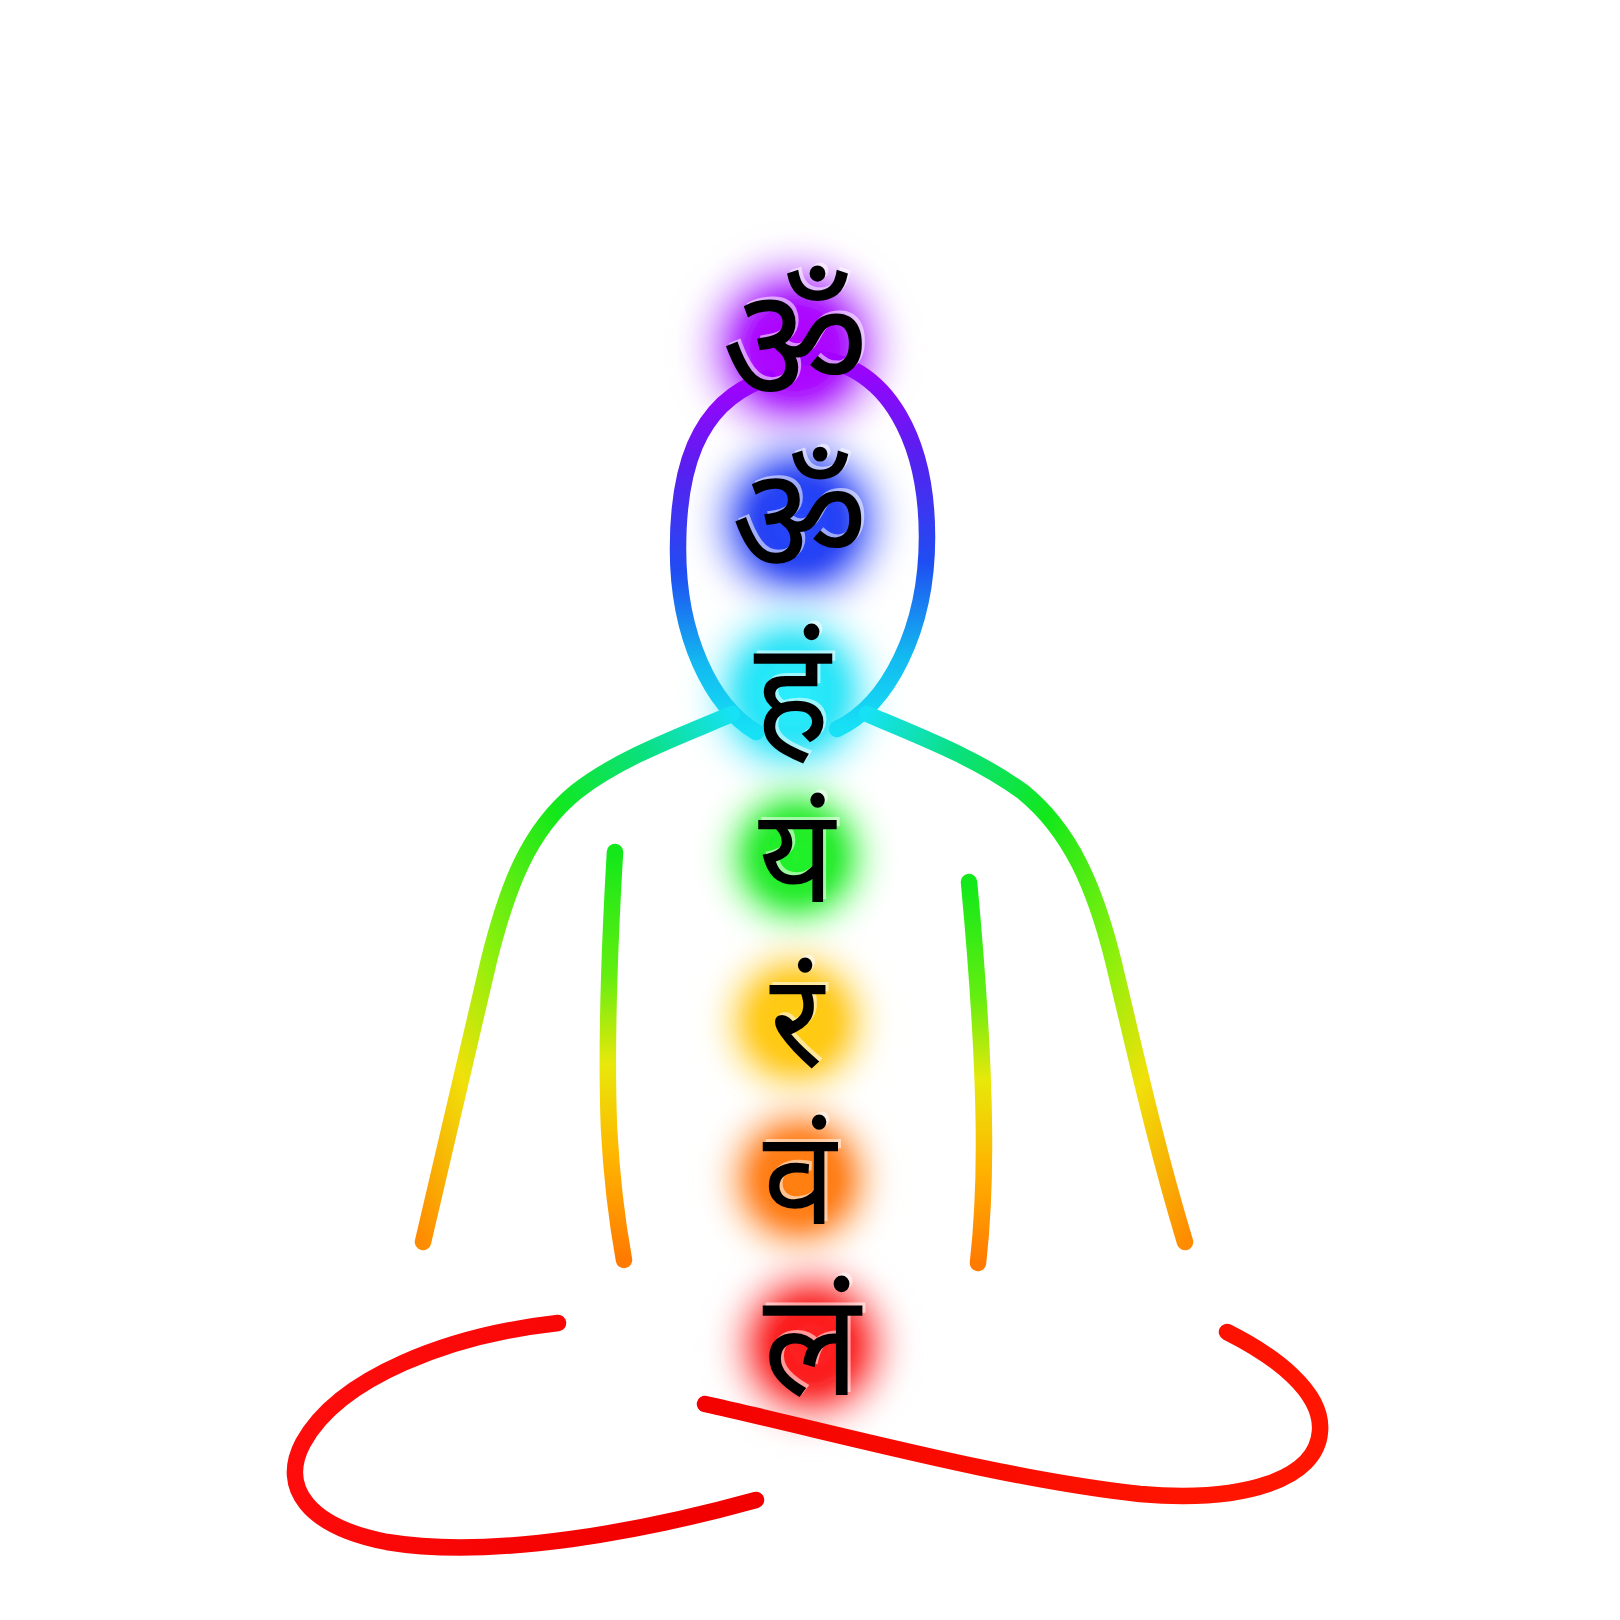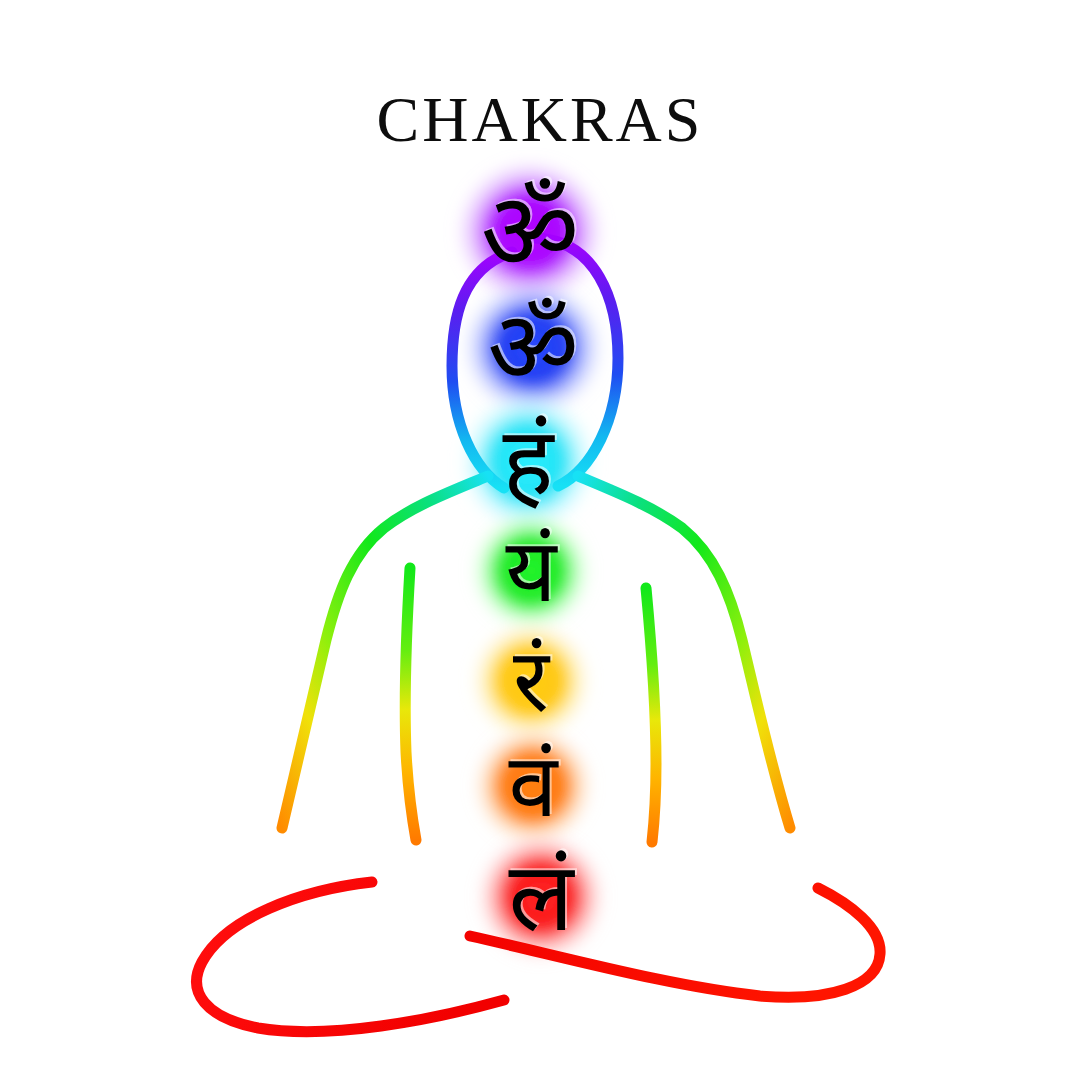--- a/index.html
+++ b/index.html
@@ -55,21 +55,20 @@
     text-shadow: 2px -2px 0 rgba(255,255,255,0.55);
     font-weight: 400;
     user-select: none;
   }
 </style>
 </head>
 <body>
 
 <div id="page">
 
-  <div id="title">CHAKRAS</div>
 
   <svg id="figure" viewBox="0 0 1080 1080" xmlns="http://www.w3.org/2000/svg">
     <defs>
       <linearGradient id="gradHead" x1="0" y1="0" x2="0" y2="1">
         <stop offset="0%" stop-color="#a400ff"></stop>
         <stop offset="25%" stop-color="#5a1ef0"></stop>
         <stop offset="55%" stop-color="#1f4df2"></stop>
         <stop offset="80%" stop-color="#12b8f0"></stop>
         <stop offset="100%" stop-color="#17e1f5"></stop>
       </linearGradient>

